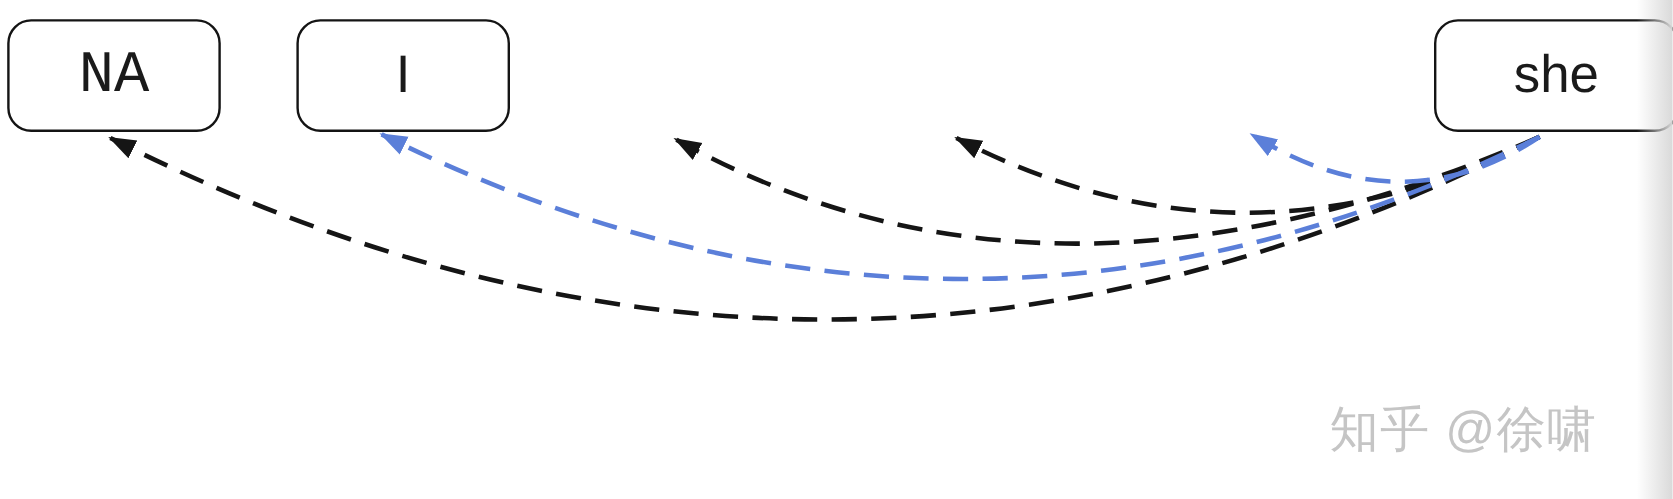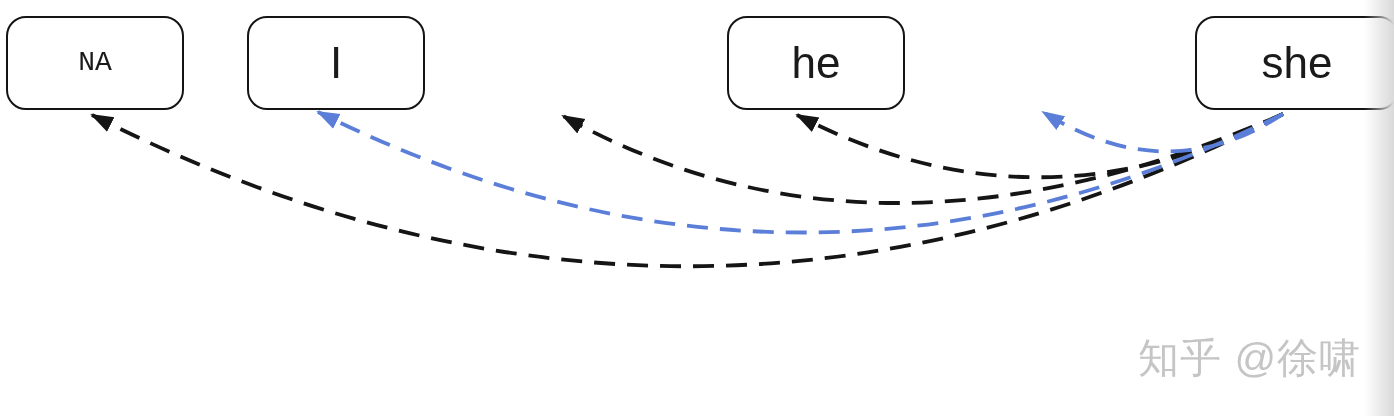--- a/index.html
+++ b/index.html
@@ -27,21 +27,21 @@
     box-sizing: border-box;
     z-index: 2;
   }
   .token-label {
     font-size: 44px;
     color: #1a1a1a;
     line-height: 1;
   }
   .token-label.mono {
     font-family: "Liberation Mono", "DejaVu Sans Mono", monospace;
-    font-size: 28px;
+    font-size: 49px;
   }
 
   
   svg.arrow-layer {
     position: absolute;
     left: 0; top: 0;
     width: 1394px;
     height: 416px;
     z-index: 1;
   }
@@ -62,21 +62,21 @@
     font-size: 35px;
     line-height: 45px;
     color: #1b1b1b;
     z-index: 3;
   }
   .caption .hl { color: #4d7fd8; }
 
   
   .watermark {
     position: absolute;
-    left: 1138px;
+    left: 1108px;
     top: 336px;
     font-size: 41px;
     line-height: 1.1;
     color: #c5c5c5;
     text-shadow: 1px 1px 0 #ffffff;
     letter-spacing: 1px;
     white-space: nowrap;
     z-index: 2;
   }
 
@@ -94,23 +94,20 @@
 </head>
 <body>
 
 <div class="stage">
 
   <div class="token-box" style="left:6px">
     <span class="token-label mono">NA</span>
   </div>
   <div class="token-box" style="left:247px">
     <span class="token-label">I</span>
-  </div>
-  <div class="token-box" style="left:727px">
-    <span class="token-label">he</span>
   </div>
   <div class="token-box" style="left:1195px; width:204px">
     <span class="token-label">she</span>
   </div>
 
   <svg class="arrow-layer" viewBox="0 0 1394 416" aria-hidden="true">
     <defs>
       <marker id="ah-black" markerUnits="userSpaceOnUse" markerWidth="26" markerHeight="20" refX="21" refY="9" orient="auto">
         <path d="M0,0.8 L23,9 L0,17.2 Z" fill="#151515"></path>
       </marker>

